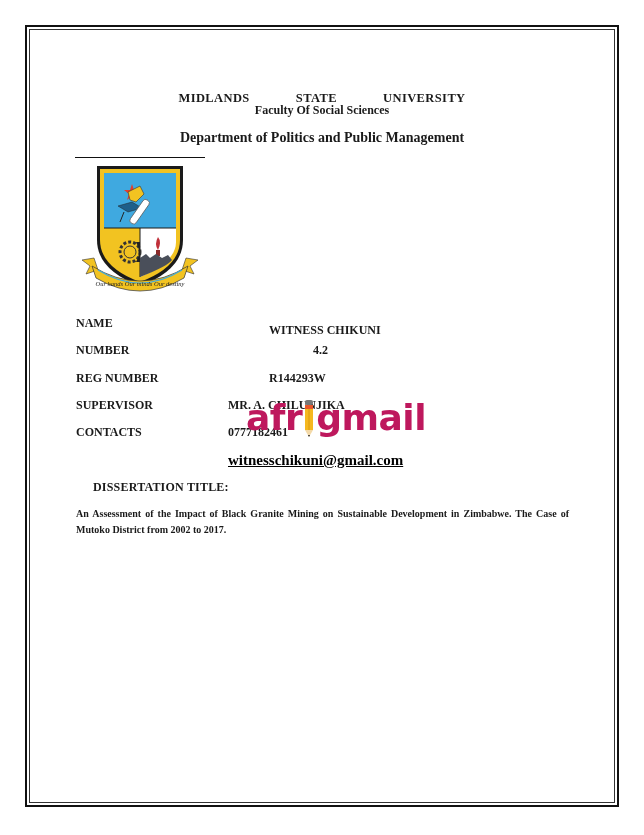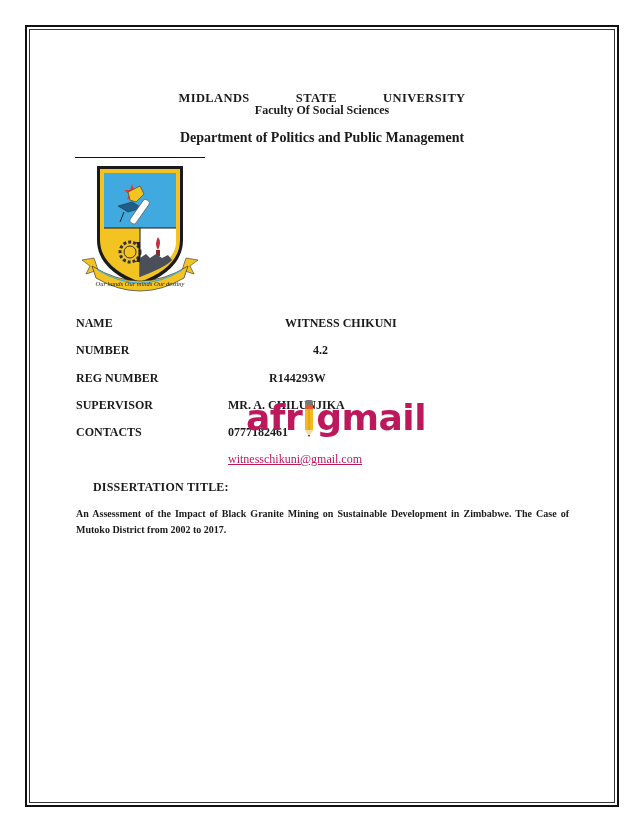--- a/index.html
+++ b/index.html
@@ -17,21 +17,21 @@
     }
     .hdr { position: absolute; left: 0; width: 644px; text-align: center; font-weight: bold; }
     .h1 { top: 75px; font-size: 12.5px; letter-spacing: 0.4px; word-spacing: 8px; }
     .h2 { top: 103px; font-size: 12px; }
     .h3 { top: 130px; font-size: 14px; }
     .rule { position: absolute; left: 75px; top: 157px; width: 130px; height: 1px; background: #111; }
     .crest { position: absolute; left: 80px; top: 162px; width: 120px; height: 132px; }
     .row { position: absolute; left: 76px; font-size: 12px; font-weight: bold; }
     .lbl { position: absolute; left: 0; white-space: nowrap; }
     .val { position: absolute; white-space: nowrap; }
-    .email { position: absolute; left: 228px; top: 452px; font-size: 12px; font-weight: normal; color: #be185d; text-decoration: underline; }
+    .email { position: absolute; left: 228px; top: 452px; font-size: 15px; font-weight: bold; color: #000000; text-decoration: underline; }
     .diss-lbl { position: absolute; left: 76px; top: 480px; font-size: 12px; font-weight: bold; letter-spacing: 0.2px; margin-left: 17px; }
     .diss-text {
       position: absolute; left: 76px; top: 506px; width: 493px; font-size: 10px; font-weight: bold;
       line-height: 16px; text-align: justify; text-align-last: left;
     }
     .watermark {
       position: absolute; left: 246px; top: 396px; height: 40px; display: flex; align-items: flex-end;
       font-family: "DejaVu Sans", sans-serif; font-weight: bold; font-size: 36px; color: #be185d;
       letter-spacing: -0.5px; line-height: 1;
     }
@@ -81,21 +81,21 @@
     <path d="M2 98 L14 96 L18 108 L6 112 L10 104 Z" fill="#f2c321" stroke="#333" stroke-width="0.6"></path>
     <path d="M118 98 L106 96 L102 108 L114 112 L110 104 Z" fill="#f2c321" stroke="#333" stroke-width="0.6"></path>
     <path d="M12 104 Q60 134 108 104 L104 116 Q60 142 16 116 Z" fill="#f2c321" stroke="#333" stroke-width="0.7"></path>
     <path d="M18 108 Q60 134 102 108" fill="none" stroke="#3fa9e0" stroke-width="1.2"></path>
     <text x="60" y="124" font-size="6.5" font-style="italic" text-anchor="middle" fill="#222" font-family="Liberation Serif, serif">Our hands Our minds Our destiny</text>
   </svg>
 </div>
 
 <div class="row" style="top:316px;">
   <span class="lbl">NAME</span>
-  <span class="val" style="left:209px;">WITNESS CHIKUNI</span>
+  <span class="val" style="left:193px;margin-top:7px;">WITNESS CHIKUNI</span>
 </div>
 <div class="row" style="top:343px;">
   <span class="lbl">NUMBER</span>
   <span class="val" style="left:193px;margin-left:44px;">4.2</span>
 </div>
 <div class="row" style="top:371px;">
   <span class="lbl">REG NUMBER</span>
   <span class="val" style="left:193px;">R144293W</span>
 </div>
 <div class="row" style="top:398px;">

